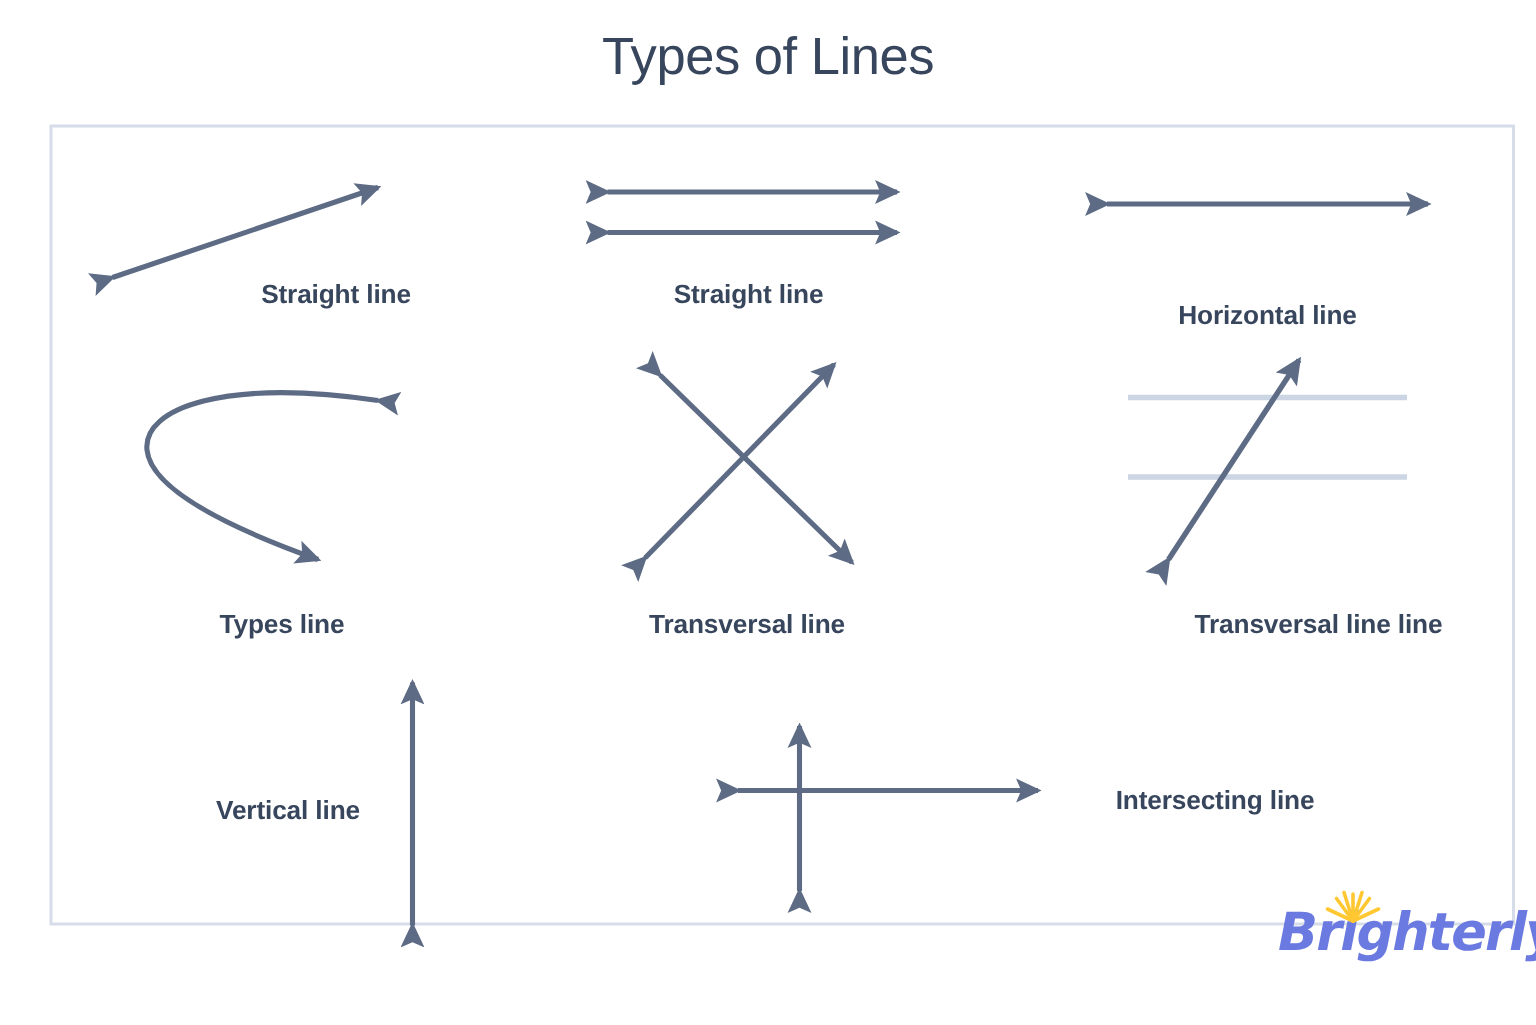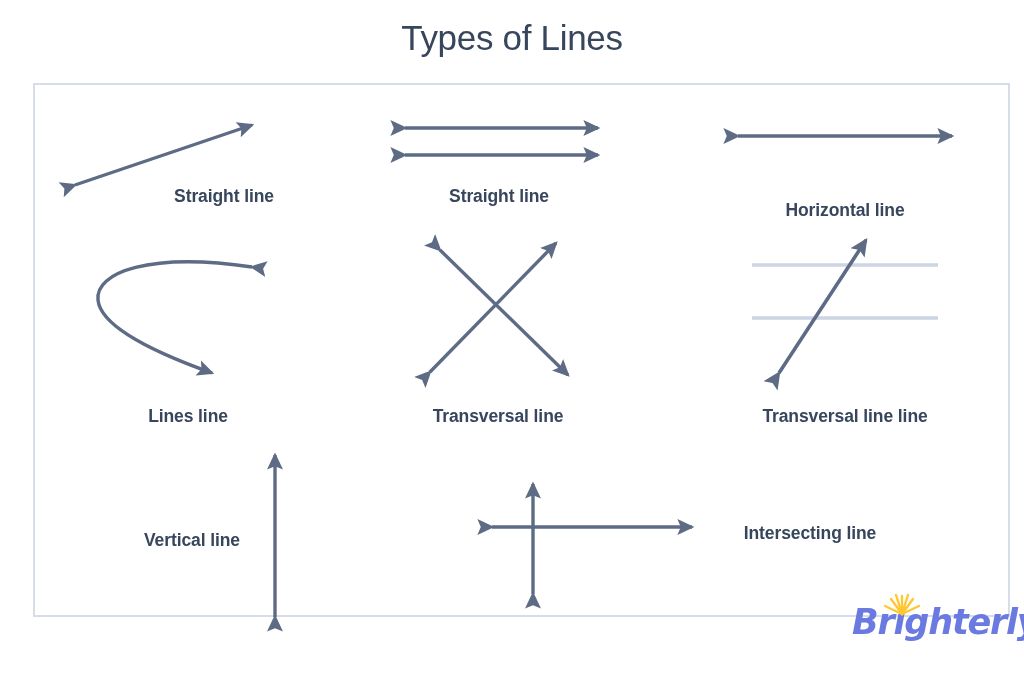--- a/index.html
+++ b/index.html
@@ -129,23 +129,23 @@
 
   <g>
     <line x1="492" y1="527" x2="692" y2="527" stroke="#5d6b85" stroke-width="3.4" marker-start="url(#ah)" marker-end="url(#ah)"></line>
     <line x1="533" y1="594" x2="533" y2="484" stroke="#5d6b85" stroke-width="3.4" marker-start="url(#ah)" marker-end="url(#ah)"></line>
   </g>
 </svg>
 
 <div class="fig-label lbl-center" style="left:224px; top:186px;">Straight line</div>
 <div class="fig-label lbl-center" style="left:499px; top:186px;">Straight line</div>
 <div class="fig-label lbl-center" style="left:845px; top:200px;">Horizontal line</div>
-<div class="fig-label lbl-center" style="left:188px; top:406px;">Lines line</div>
+<div class="fig-label lbl-center" style="left:188px; top:406px;">Types line</div>
 <div class="fig-label lbl-center" style="left:498px; top:406px;">Transversal line</div>
-<div class="fig-label lbl-center" style="left:845px; top:406px;">Transversal line line</div>
+<div class="fig-label lbl-center" style="left:879px; top:406px;">Transversal line line</div>
 <div class="fig-label lbl-center" style="left:192px; top:530px;">Vertical line</div>
 <div class="fig-label lbl-center" style="left:810px; top:523px;">Intersecting line</div>
 
 <div id="brand-logo">
   <div class="brand-text">Brighterly</div>
   <svg class="sunburst" viewBox="0 0 40 26" xmlns="http://www.w3.org/2000/svg">
     <g stroke="#ffc832" stroke-width="2.4" stroke-linecap="round">
       <line x1="20" y1="24" x2="20" y2="6"></line>
       <line x1="20" y1="24" x2="9" y2="9"></line>
       <line x1="20" y1="24" x2="31" y2="9"></line>

